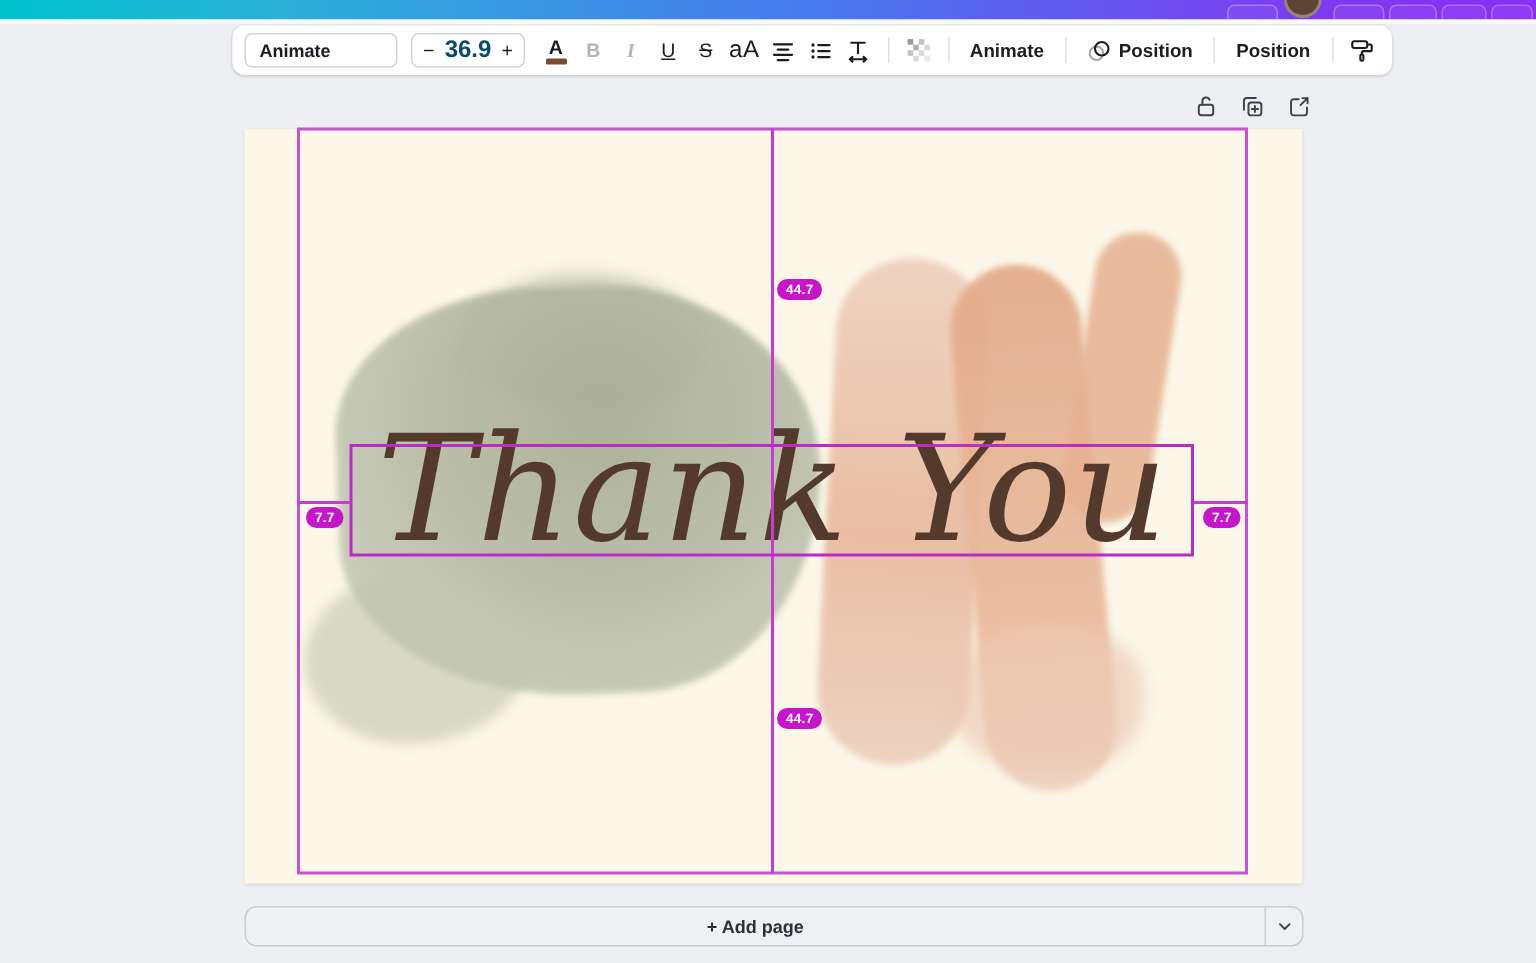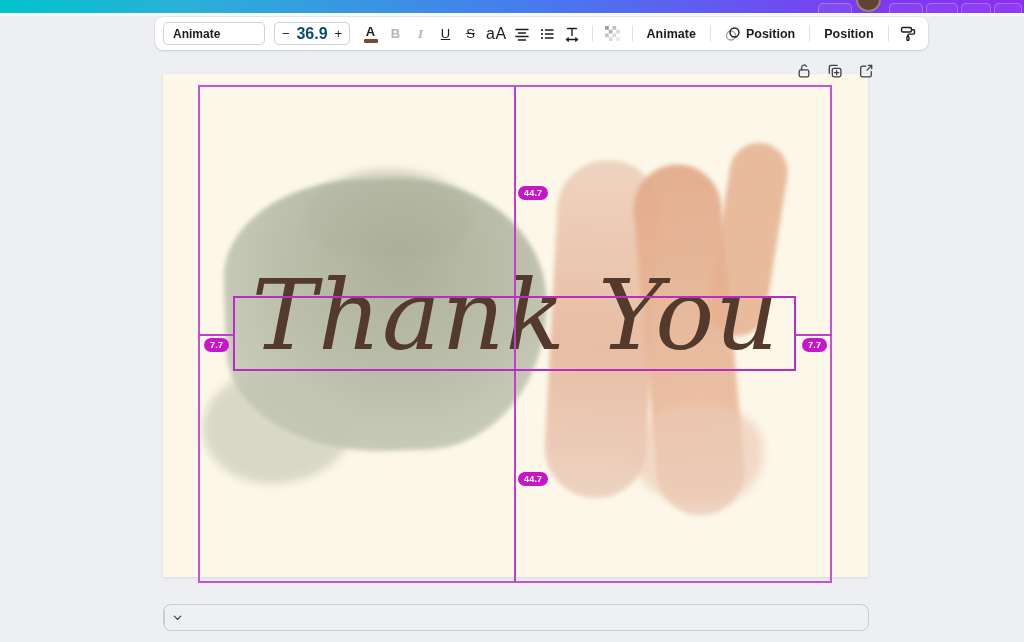--- a/index.html
+++ b/index.html
@@ -62,21 +62,21 @@
 
   
   .page-controls{
     position:absolute;left:794px;top:61px;display:flex;gap:11px;z-index:4;
   }
   .pc-btn{width:20px;height:20px;border:none;background:transparent;display:flex;
     align-items:center;justify-content:center;cursor:pointer;border-radius:4px;padding:0;}
 
   
   .page{
-    position:absolute;left:163px;top:74px;width:705px;height:503px;
+    position:absolute;left:163px;top:86px;width:705px;height:503px;
     background:#fcf7e8;overflow:hidden;box-shadow:0 1px 3px rgba(30,40,50,.10);
   }
   .blob{position:absolute;}
   .blob-green{
     left:62px;top:105px;width:322px;height:272px;
     background:radial-gradient(circle at 55% 32%,#a7ac95 0%,#b7bba7 48%,#c9ccba 82%);
     border-radius:48% 52% 44% 56% / 40% 52% 62% 44%;
     filter:blur(2px);opacity:.92;transform:rotate(-2deg);
   }
   .blob-green2{
@@ -299,20 +299,21 @@
   <div class="selection-rect"></div>
   <div class="conn conn-left"></div>
   <div class="conn conn-right"></div>
   <div class="badge badge-top">44.7</div>
   <div class="badge badge-bottom">44.7</div>
   <div class="badge badge-left">7.7</div>
   <div class="badge badge-right">7.7</div>
 </div>
 
 <div class="add-row">
+  <button class="add-main">+ Add page</button>
   <button class="add-chevron">
     <span>
       <svg width="11" height="11" viewBox="0 0 12 12" fill="none" stroke="#3d4349" stroke-width="1.4" stroke-linecap="round" stroke-linejoin="round">
         <path d="M2.5 4.5L6 8l3.5-3.5"></path>
       </svg>
     </span>
   </button>
 </div>
 
 </body></html>

